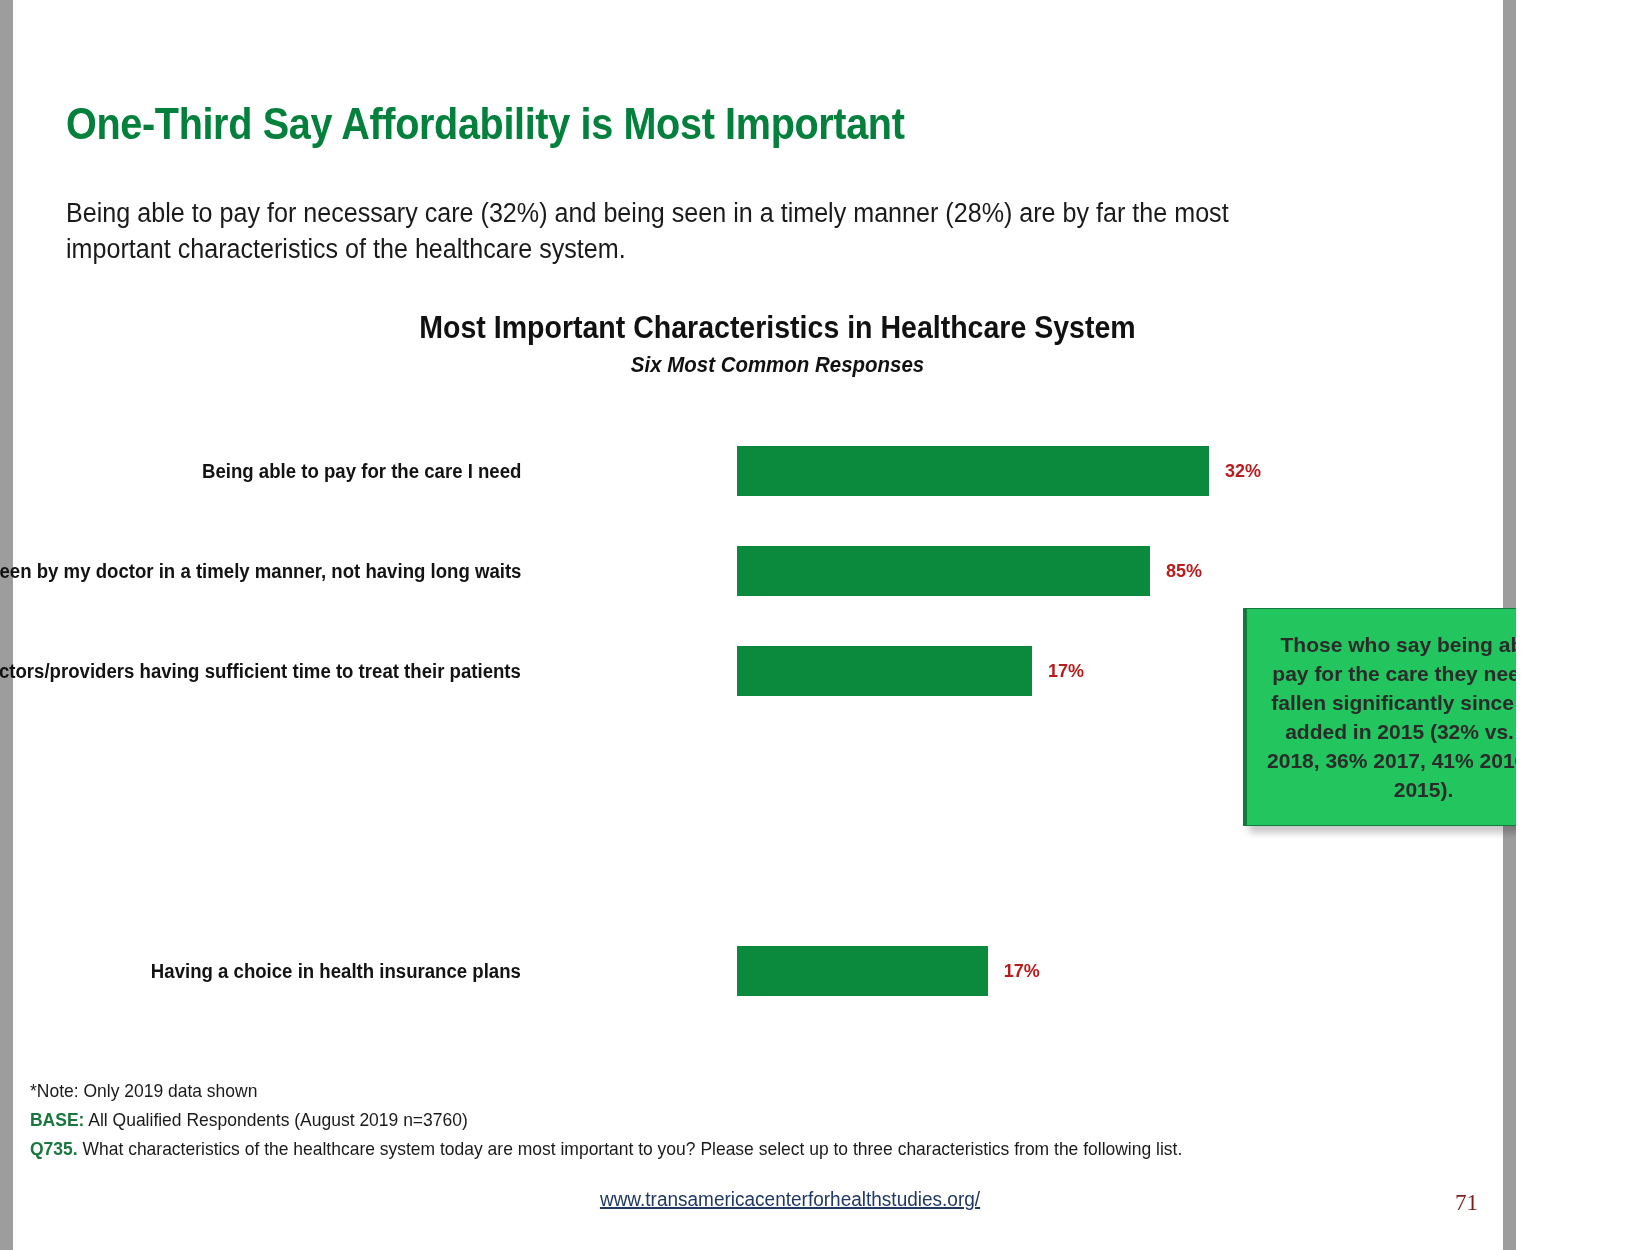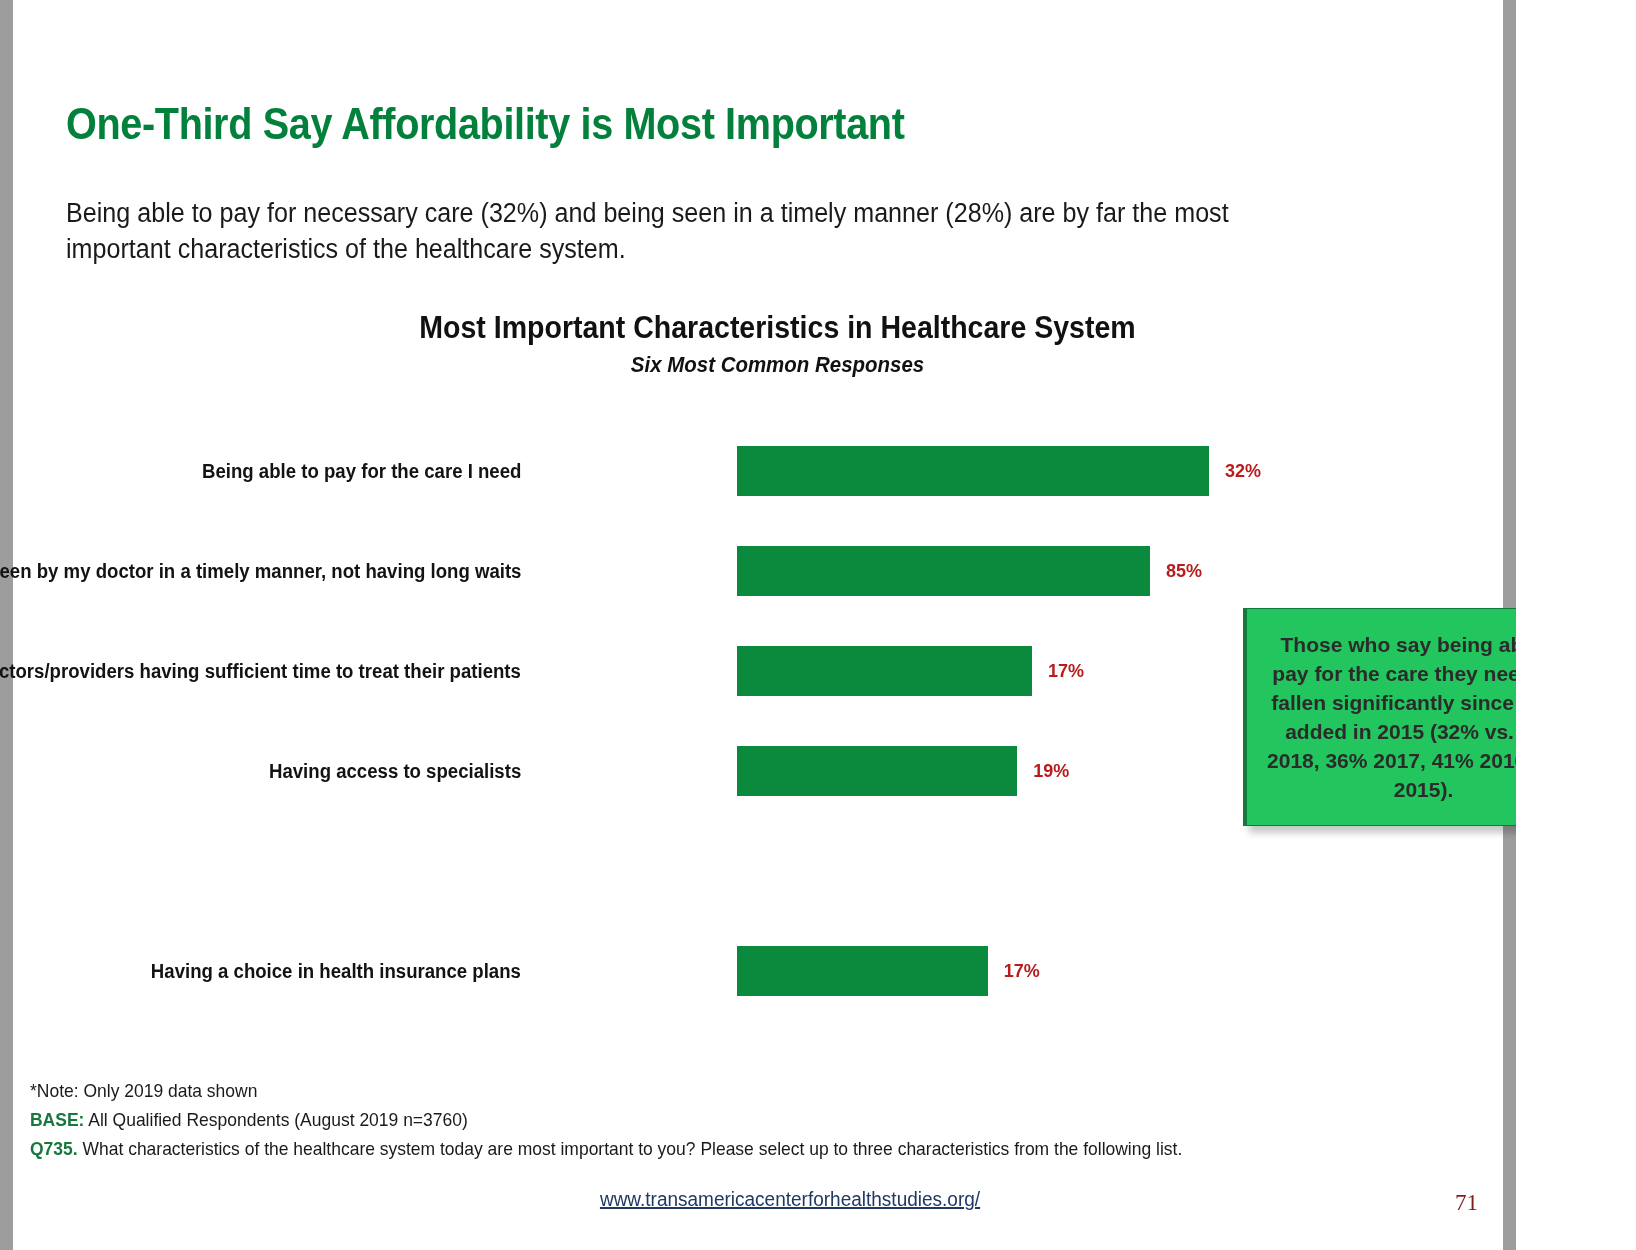--- a/index.html
+++ b/index.html
@@ -217,25 +217,20 @@
       <div class="bar-row" style="top: 116px;">
         <div class="cat-label">Being seen by my doctor in a timely manner, not having long waits</div>
         <div class="bar" style="width: 413px; height: 50px; background: rgb(11, 138, 62);"></div>
         <div class="bar-value" style="left: 1166px;">85%</div>
       </div>
       <div class="bar-row" style="top: 216px;">
         <div class="cat-label">Doctors/providers having sufficient time to treat their patients</div>
         <div class="bar" style="width: 295px; height: 50px; background: rgb(11, 138, 62);"></div>
         <div class="bar-value" style="left: 1048px;">17%</div>
       </div>
-      <div class="bar-row" style="top: 316px;">
-        <div class="cat-label">Having access to specialists</div>
-        <div class="bar" style="width: 280.25px; height: 50px; background: rgb(11, 138, 62);"></div>
-        <div class="bar-value" style="left: 1033.25px;">19%</div>
-      </div>
       <div class="bar-row" style="top: 516px;">
         <div class="cat-label">Having a choice in health insurance plans</div>
         <div class="bar" style="width: 250.75px; height: 50px; background: rgb(11, 138, 62);"></div>
         <div class="bar-value" style="left: 1003.75px;">17%</div>
       </div>
     </div>
 
   <div class="callout">
     <span>Those who say being able to pay for the care they need has fallen significantly since being added in 2015 (32% vs. 35% 2018, 36% 2017, 41% 2016, 54% 2015).</span>
   </div>

